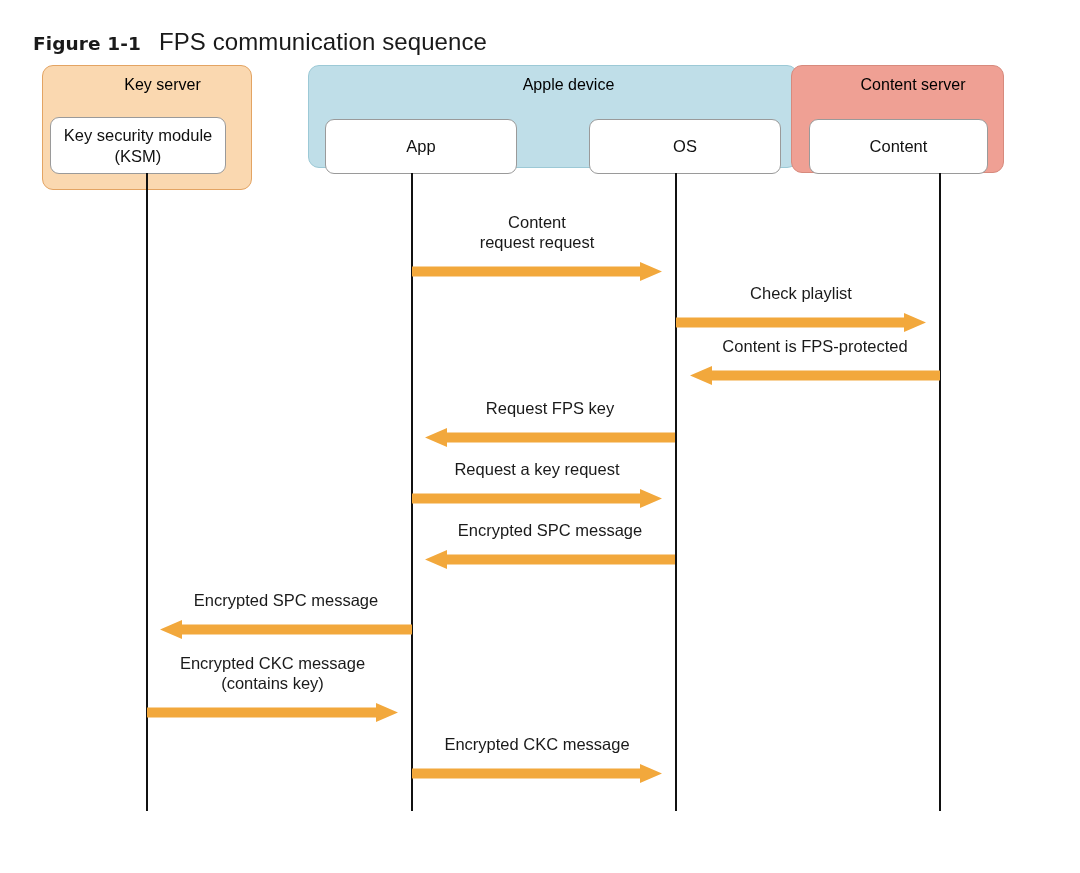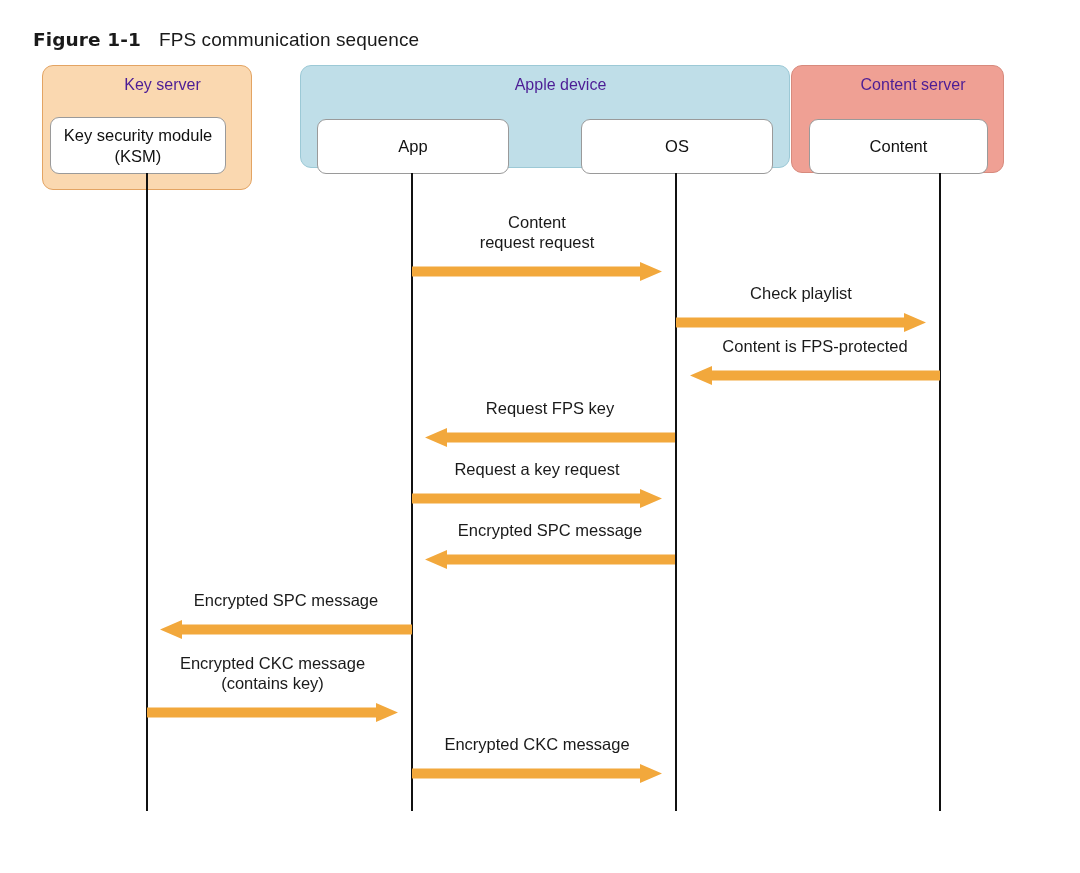--- a/index.html
+++ b/index.html
@@ -30,39 +30,39 @@
     letter-spacing: 0.1px;
   }
   .figure-caption .fig-label {
     font-weight: bold;
     font-family: "DejaVu Sans", sans-serif;
     font-size: 18.5px;
   }
   .figure-caption .fig-title {
     margin-left: 18px;
     font-weight: normal;
-    font-size: 19px;
+    font-size: 24px;
   }
 
   
   .group-box {
     position: absolute;
     box-sizing: border-box;
     border-radius: 11px;
     border-width: 1.4px;
     border-style: solid;
   }
   .group-title {
     position: absolute;
     left: 0;
     right: 0;
     top: 10px;
     text-align: center;
     font-size: 16px;
-    color: #4c1d95;
+    color: #000000;
     padding-left: 31px;
   }
   .inner-box {
     position: absolute;
     box-sizing: border-box;
     background: #ffffff;
     border: 1.3px solid #9a9a9a;
     border-radius: 9px;
     display: flex;
     align-items: center;
@@ -120,21 +120,21 @@
   <div class="group-box" style="left:42px; top:65px; width:210px; height:125px; background:#FAD8B0; border-color:#E3A463;">
     <div class="group-title">Key server</div>
     <div class="inner-box" style="left:7px; top:51px; width:176px; height:57px;">
       <span>
         <span>Key security module</span><br>
         <span>(KSM)</span>
       </span>
     </div>
   </div>
 
-  <div class="group-box" style="left:300px; top:65px; width:490px; height:103px; background:#BFDEE8; border-color:#9CC9D6;">
+  <div class="group-box" style="left:308px; top:65px; width:490px; height:103px; background:#BFDEE8; border-color:#9CC9D6;">
     <div class="group-title">Apple device</div>
     <div class="inner-box" style="left:16px; top:53px; width:192px; height:55px;">
       <span>App</span>
     </div>
     <div class="inner-box" style="left:280px; top:53px; width:192px; height:55px;">
       <span>OS</span>
     </div>
   </div>
 
   <div class="group-box" style="left:791px; top:65px; width:213px; height:108px; background:#EFA094; border-color:#D78A7D;">

